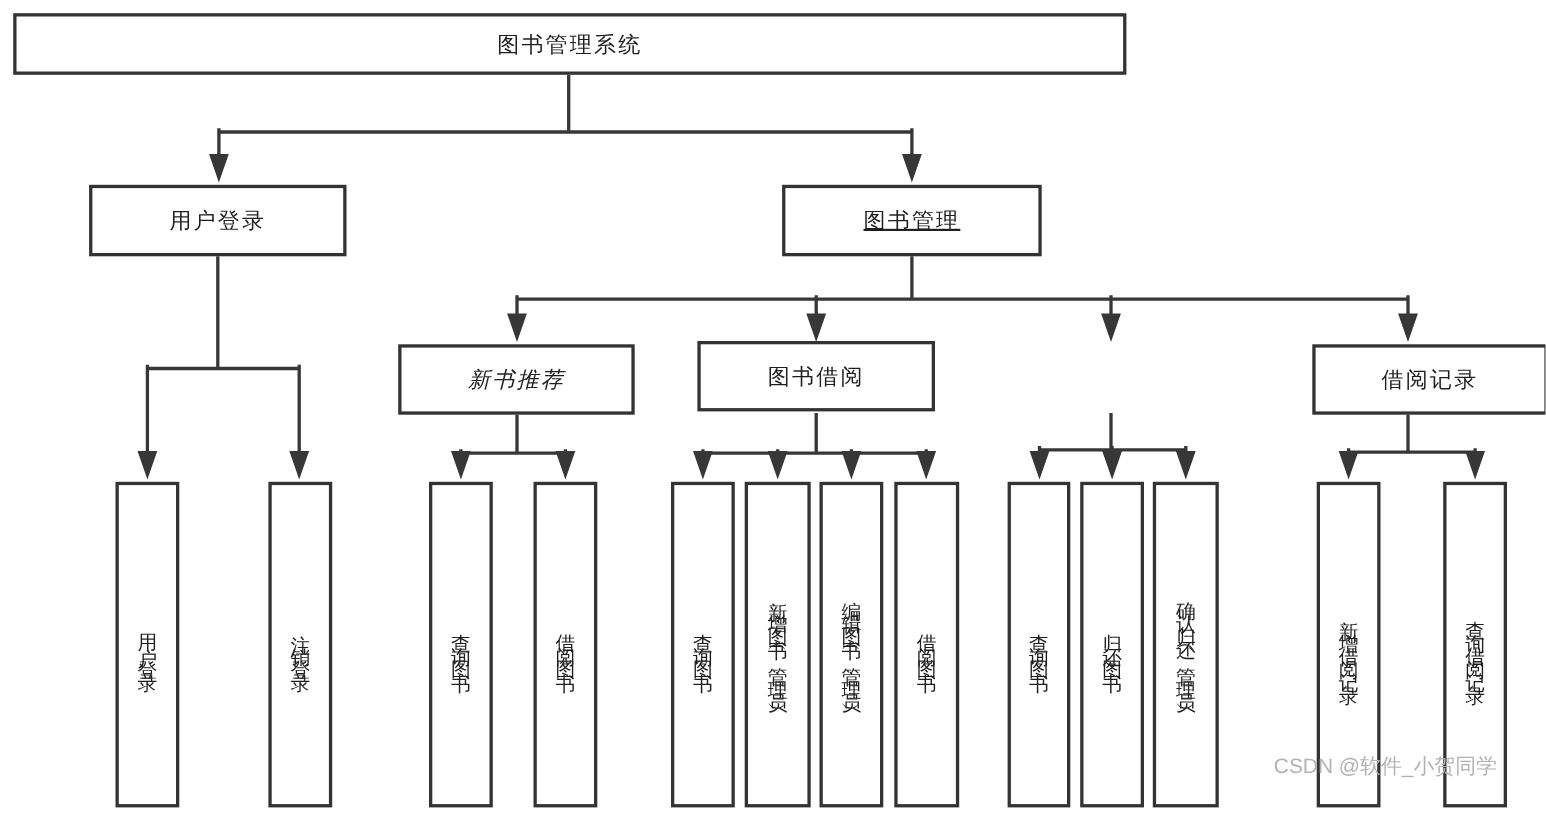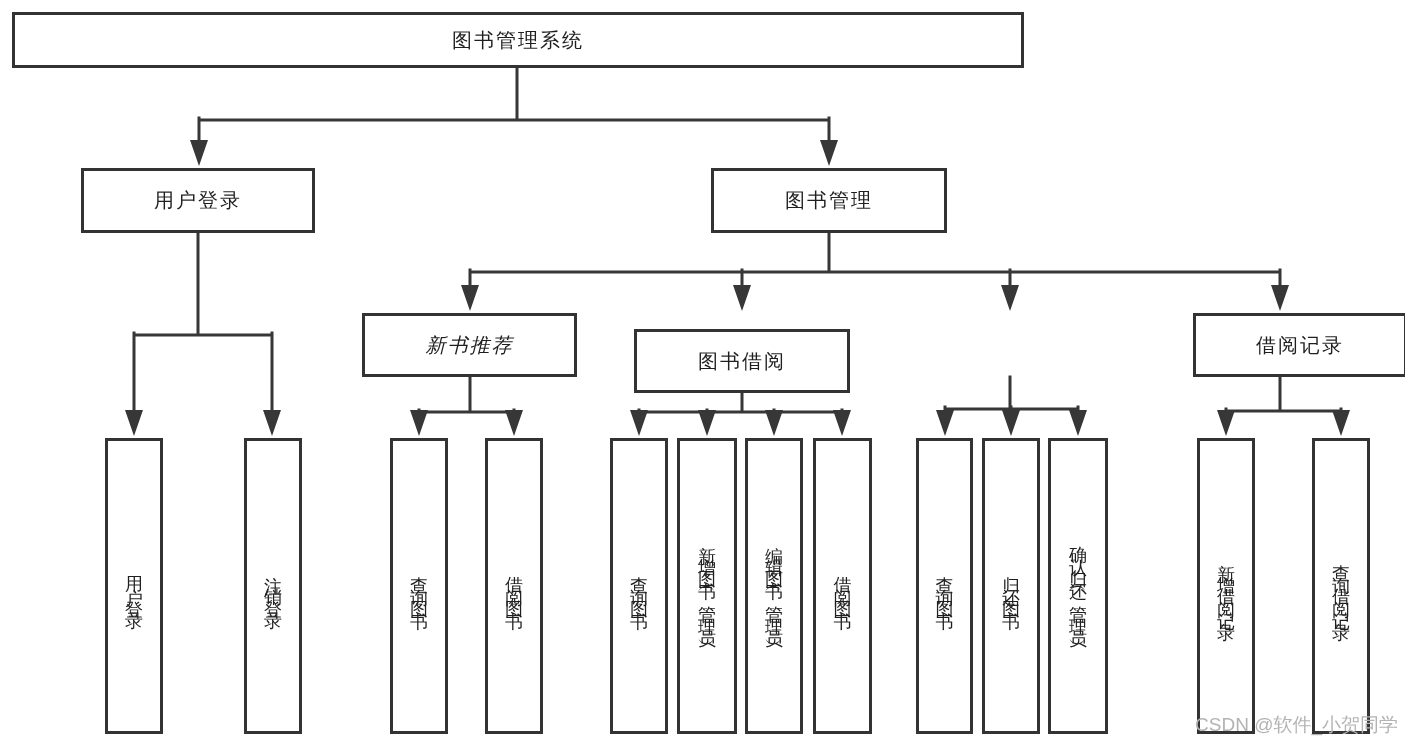--- a/index.html
+++ b/index.html
@@ -34,26 +34,25 @@
   .vbox .vtext{
     writing-mode:vertical-lr;
     text-orientation:mixed;
     font-size:18px;
     letter-spacing:12px;
     line-height:1;
     white-space:nowrap;
   }
   .watermark{
     position:absolute;
-    left:1158px;top:712px;
+    left:1158px;top:684px;
     width:240px;
     font-size:19px;
     color:var(--watermark);
     white-space:nowrap;
-    text-align:right;
   }
 </style>
 </head>
 <body>
 
 <div class="canvas">
 
   <svg class="wires" viewBox="0 0 1405 747" aria-hidden="true">
     <path class="stroke" d="
       M517 68 V120 M199 120 H829 M199 118 V146 M829 118 V146
@@ -85,28 +84,28 @@
       M1332 410 L1350 410 L1341 436 Z"></path>
   </svg>
 
   <div class="box hbox" style="left:12px;top:12px;width:1012px;height:56px;">
     <span class="hlabel">图书管理系统</span>
   </div>
 
   <div class="box hbox" style="left:81px;top:168px;width:234px;height:65px;">
     <span class="hlabel">用户登录</span>
   </div>
-  <div class="box hbox" style="left:711px;top:168px;width:236px;height:65px;">
+  <div class="box hbox" style="left:711px;top:168px;width:236px;height:65px;text-decoration:underline;">
     <span class="hlabel">图书管理</span>
   </div>
 
   <div class="box hbox" style="left:362px;top:313px;width:215px;height:64px;font-style:italic;">
     <span class="hlabel">新书推荐</span>
   </div>
-  <div class="box hbox" style="left:634px;top:329px;width:216px;height:64px;justify-content:center;">
+  <div class="box hbox" style="left:634px;top:310px;width:216px;height:64px;justify-content:center;">
     <span class="hlabel">图书借阅</span>
   </div>
   <div class="box hbox" style="left:1193px;top:313px;width:214px;height:64px;justify-content:center;">
     <span class="hlabel">借阅记录</span>
   </div>
 
   <div class="box vbox" style="left:105px;top:438px;width:58px;height:296px;">
     <span class="vtext">用户登录</span>
   </div>
   <div class="box vbox" style="left:244px;top:438px;width:58px;height:296px;">

